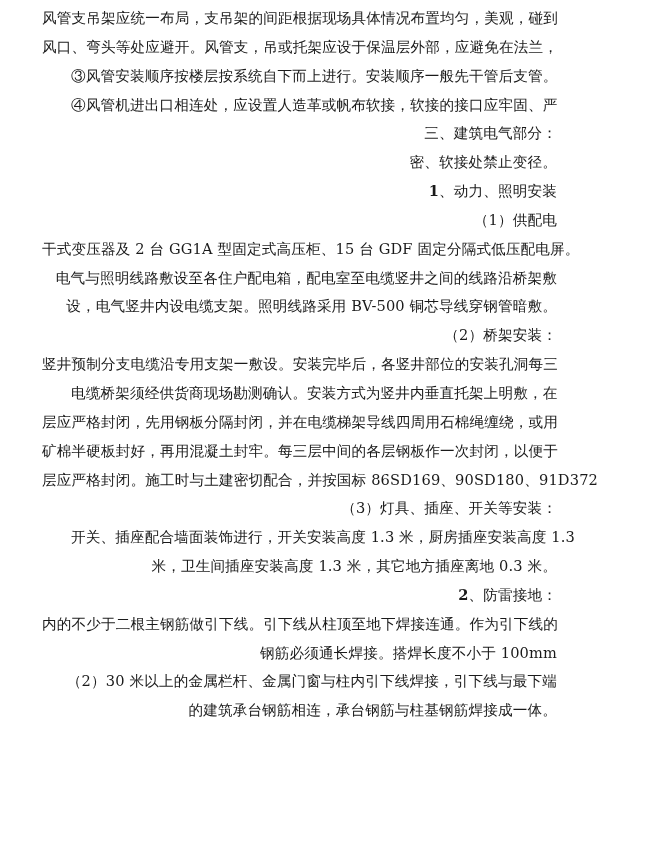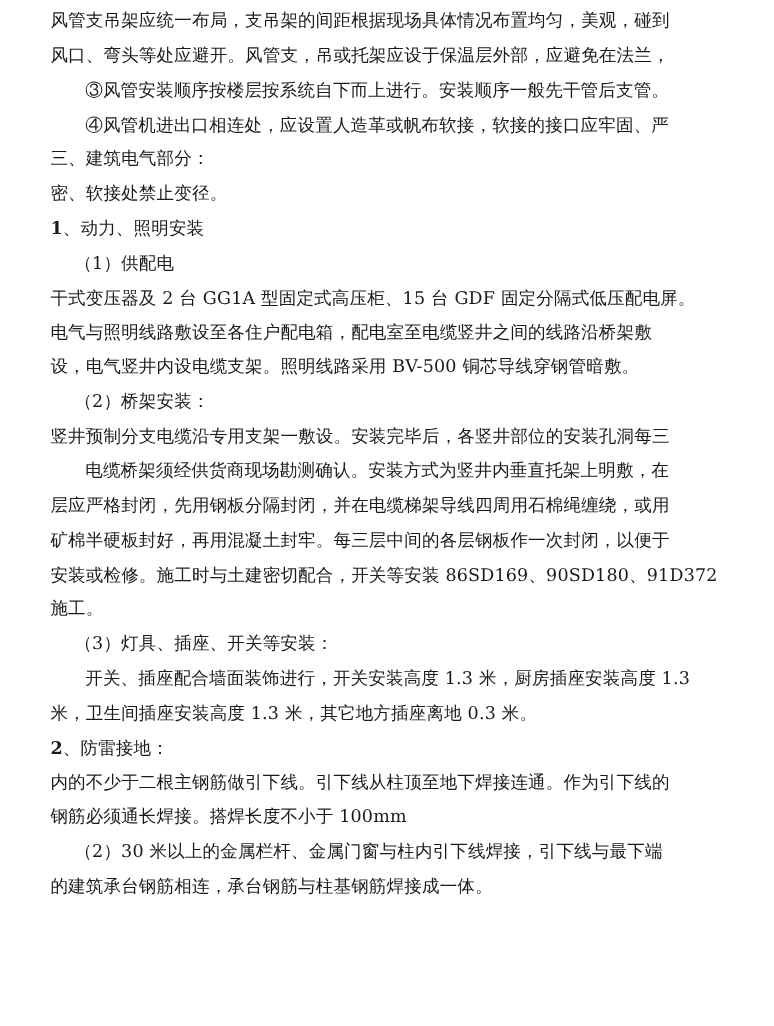--- a/index.html
+++ b/index.html
@@ -20,20 +20,21 @@
       left: 42px;
       top: 4px;
       width: 515px;
     }
     .line {
       height: 28.85px;
       line-height: 28.85px;
       font-size: 14.6px;
       white-space: nowrap;
       letter-spacing: 0.15px;
+      text-align: right;
     }
     .indent { padding-left: 29px; }
     .indent-sm { padding-left: 20px; }
     .bold-num { font-weight: bold; }
   </style>
 </head>
 <body>
 
 <div class="page">
   <div class="line">风管支吊架应统一布局，支吊架的间距根据现场具体情况布置均匀，美观，碰到</div>
@@ -45,22 +46,21 @@
   <div class="line"><span class="bold-num">1</span><span>、动力、照明安装</span></div>
   <div class="line indent-sm">（1）供配电</div>
   <div class="line">干式变压器及 2 台 GG1A 型固定式高压柜、15 台 GDF 固定分隔式低压配电屏。</div>
   <div class="line">电气与照明线路敷设至各住户配电箱，配电室至电缆竖井之间的线路沿桥架敷</div>
   <div class="line">设，电气竖井内设电缆支架。照明线路采用 BV-500 铜芯导线穿钢管暗敷。</div>
   <div class="line indent-sm">（2）桥架安装：</div>
   <div class="line">竖井预制分支电缆沿专用支架一敷设。安装完毕后，各竖井部位的安装孔洞每三</div>
   <div class="line indent">电缆桥架须经供货商现场勘测确认。安装方式为竖井内垂直托架上明敷，在</div>
   <div class="line">层应严格封闭，先用钢板分隔封闭，并在电缆梯架导线四周用石棉绳缠绕，或用</div>
   <div class="line">矿棉半硬板封好，再用混凝土封牢。每三层中间的各层钢板作一次封闭，以便于</div>
-  <div class="line">安装或检修。施工时与土建密切配合，开关等安装  86SD169、90SD180、91D372</div>
-  <div class="line">施工。</div>
+  <div class="line">层应严格封闭。施工时与土建密切配合，并按国标  86SD169、90SD180、91D372</div>
   <div class="line indent-sm">（3）灯具、插座、开关等安装：</div>
   <div class="line indent">开关、插座配合墙面装饰进行，开关安装高度 1.3 米，厨房插座安装高度 1.3</div>
   <div class="line">米，卫生间插座安装高度 1.3 米，其它地方插座离地 0.3 米。</div>
   <div class="line"><span class="bold-num">2</span><span>、防雷接地：</span></div>
   <div class="line">内的不少于二根主钢筋做引下线。引下线从柱顶至地下焊接连通。作为引下线的</div>
   <div class="line">钢筋必须通长焊接。搭焊长度不小于 100mm</div>
   <div class="line indent-sm">（2）30  米以上的金属栏杆、金属门窗与柱内引下线焊接，引下线与最下端</div>
   <div class="line">的建筑承台钢筋相连，承台钢筋与柱基钢筋焊接成一体。</div>
 </div>
 

